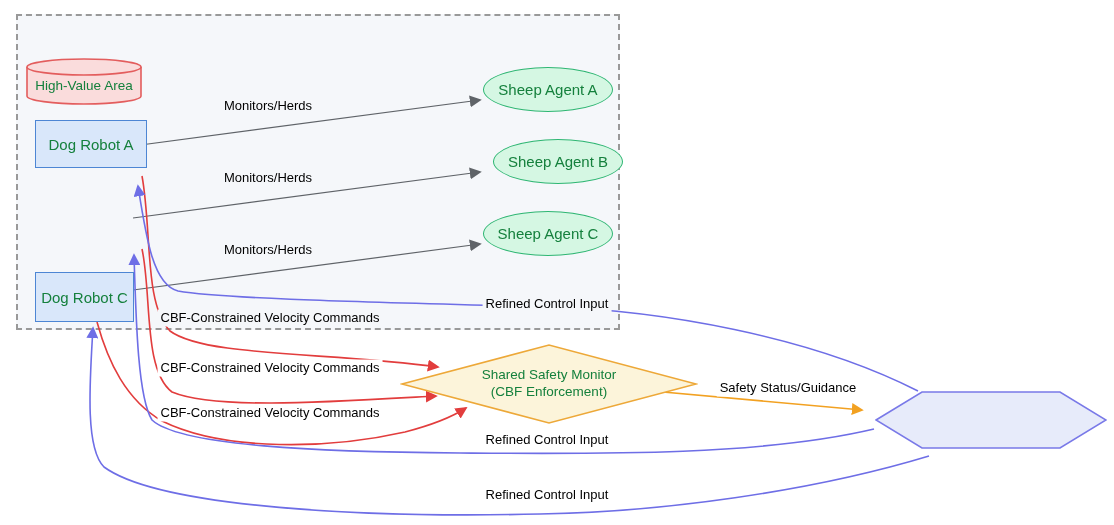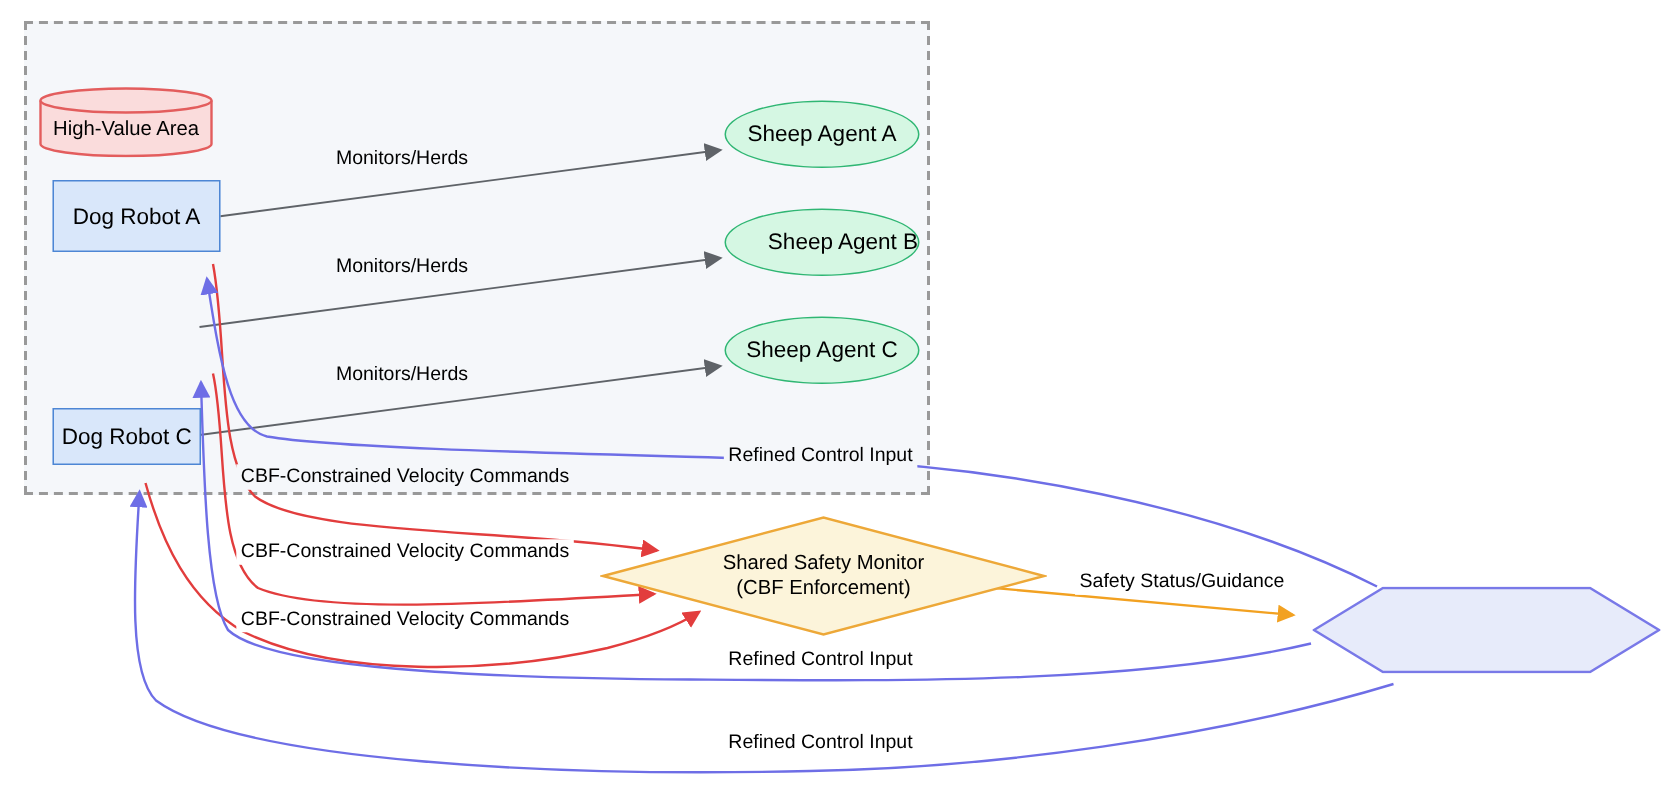--- a/index.html
+++ b/index.html
@@ -24,21 +24,21 @@
   .e-gray{stroke:var(--edge_gray);stroke-width:1.2px;}
   .e-red{stroke:var(--edge_red);stroke-width:1.6px;}
   .e-blue{stroke:var(--edge_blue);stroke-width:1.6px;}
   .e-orange{stroke:var(--edge_orange);stroke-width:1.6px;}
   .mk-gray{fill:var(--edge_gray);}
   .mk-red{fill:var(--edge_red);}
   .mk-blue{fill:var(--edge_blue);}
   .mk-orange{fill:var(--edge_orange);}
   
   .node{position:absolute;z-index:3;display:flex;align-items:center;justify-content:center;
-        box-sizing:border-box;text-align:center;color:#000000;}
+        box-sizing:border-box;text-align:center;color:#15803d;}
   .rect-node{
     background:var(--dog_fill);border:1.5px solid var(--dog_stroke);
     font-size:15px;
   }
   .ellipse-node{
     background:var(--sheep_fill);border:1.5px solid var(--sheep_stroke);
     border-radius:50%;font-size:15px;
   }
   .shape-node svg{position:absolute;left:0;top:0;}
   .shape-label{position:relative;z-index:1;line-height:1.25;}
@@ -98,28 +98,28 @@
     <svg width="116" height="47">
       <path class="cyl-body" d="M1,9 v29 a57,8 0 0 0 114,0 v-29"></path>
       <ellipse class="cyl-body" cx="58" cy="9" rx="57" ry="8"></ellipse>
     </svg>
     <div class="shape-label cyl-label">High-Value Area</div>
   </div>
 
   <div class="node rect-node" style="left:35px;top:120px;width:112px;height:48px;">
     <span>Dog Robot A</span>
   </div>
-  <div class="node rect-node" style="left:35px;top:272px;width:99px;height:38px;">
+  <div class="node rect-node" style="left:35px;top:272px;width:99px;height:50px;">
     <span>Dog Robot C</span>
   </div>
 
   <div class="node ellipse-node" style="left:483px;top:67px;width:130px;height:45px;">
     <span>Sheep Agent A</span>
   </div>
-  <div class="node ellipse-node" style="left:483px;top:139px;width:130px;height:45px;justify-content:flex-end;">
+  <div class="node ellipse-node" style="left:493px;top:139px;width:130px;height:45px;">
     <span>Sheep Agent B</span>
   </div>
   <div class="node ellipse-node" style="left:483px;top:211px;width:130px;height:45px;">
     <span>Sheep Agent C</span>
   </div>
 
   <div class="node shape-node" style="left:400px;top:343px;width:298px;height:82px;">
     <svg width="298" height="82">
       <polygon class="diamond-shape" points="2,41 149,2 296,41 149,80"></polygon>
     </svg>

